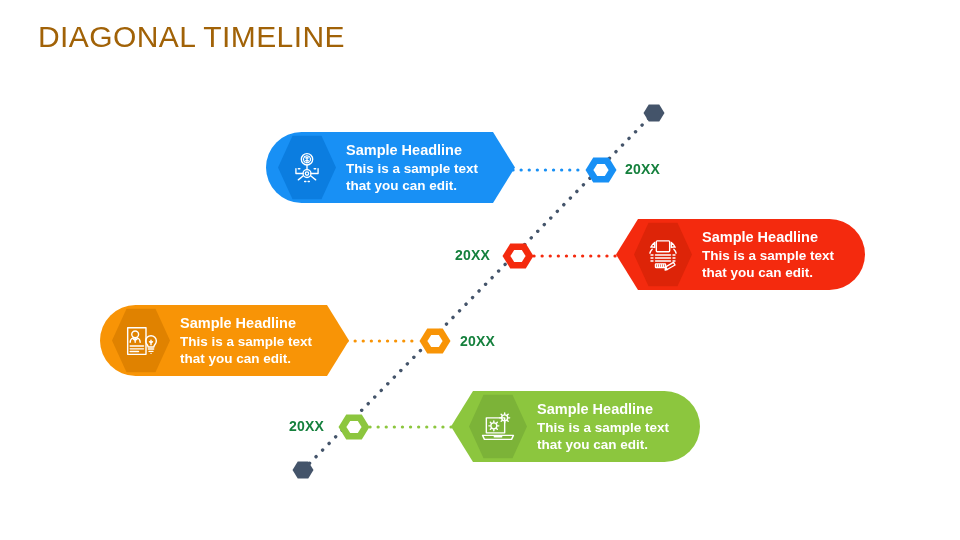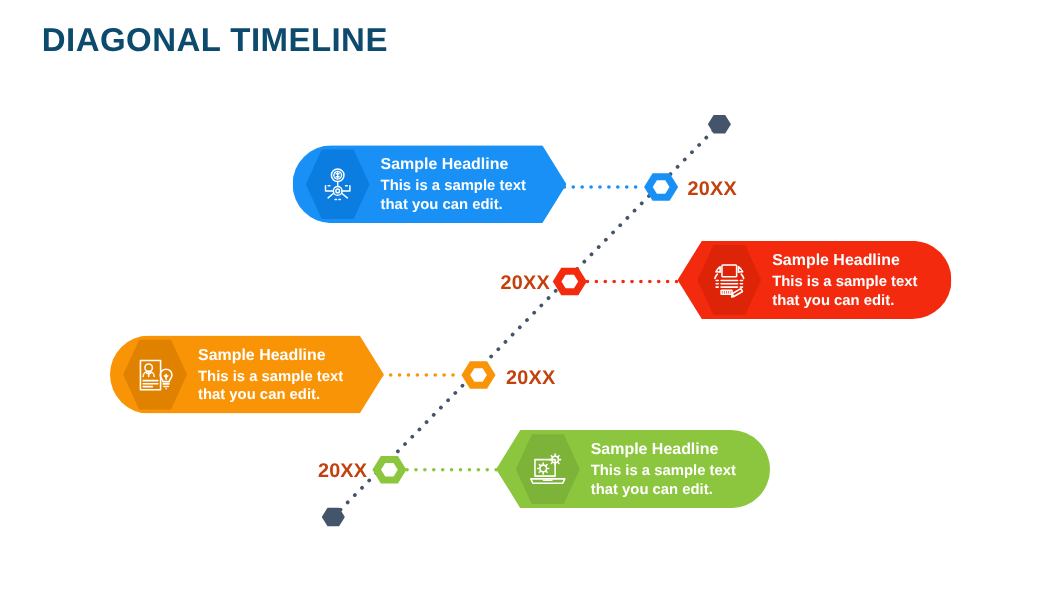--- a/index.html
+++ b/index.html
@@ -11,23 +11,23 @@
     overflow:hidden;
     position:relative;
   }
   #stage { position:absolute; left:0; top:0; width:960px; height:540px; }
 
   
   .page-title {
     position:absolute;
     left:38px; top:20px;
     font-size:30px;
-    font-weight:bold;
+    font-weight:normal;
     letter-spacing:0.4px;
-    color:#0c4a6e;
+    color:#a16207;
     white-space:nowrap;
   }
 
   
   .layer { position:absolute; left:0; top:0; width:960px; height:540px; }
   .layer.below { z-index:1; }
   .layer.above { z-index:3; }
 
   
   .card {
@@ -87,23 +87,23 @@
     color:#ffffff;
     line-height:1.28;
     white-space:nowrap;
     font-weight:bold;
   }
 
   
   .year {
     position:absolute;
     z-index:3;
-    font-size:18px;
+    font-size:14px;
     font-weight:bold;
-    color:#c2410c;
+    color:#15803d;
     letter-spacing:0.2px;
     white-space:nowrap;
   }
 </style>
 </head>
 <body>
 
 <div id="stage">
 
   <div class="page-title">DIAGONAL TIMELINE</div>

